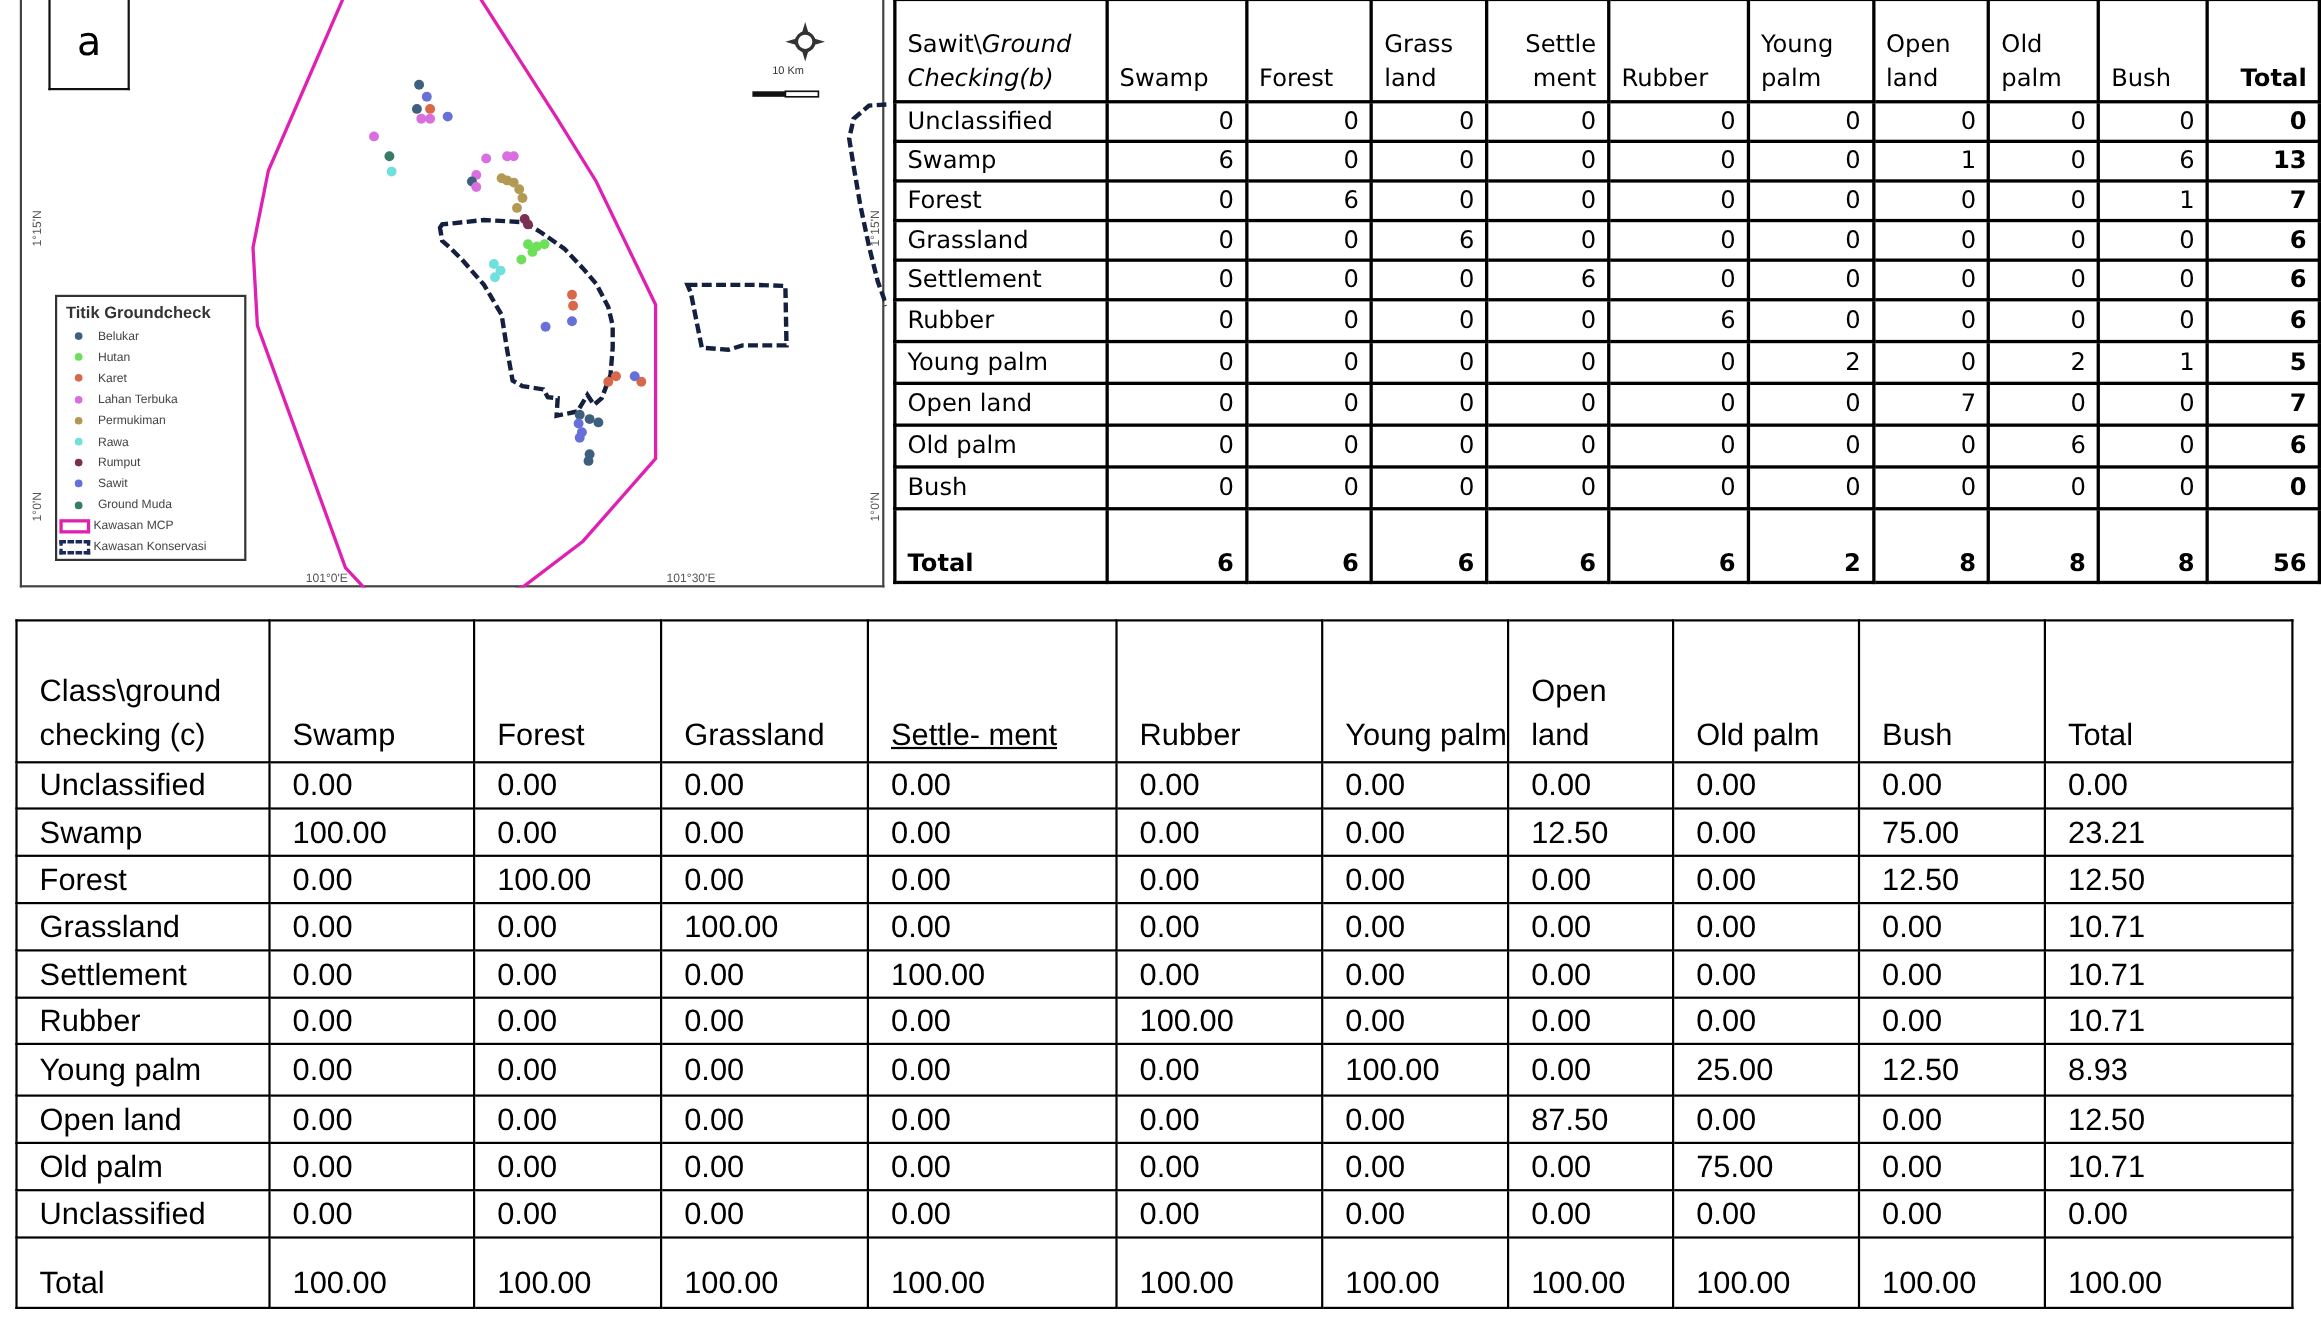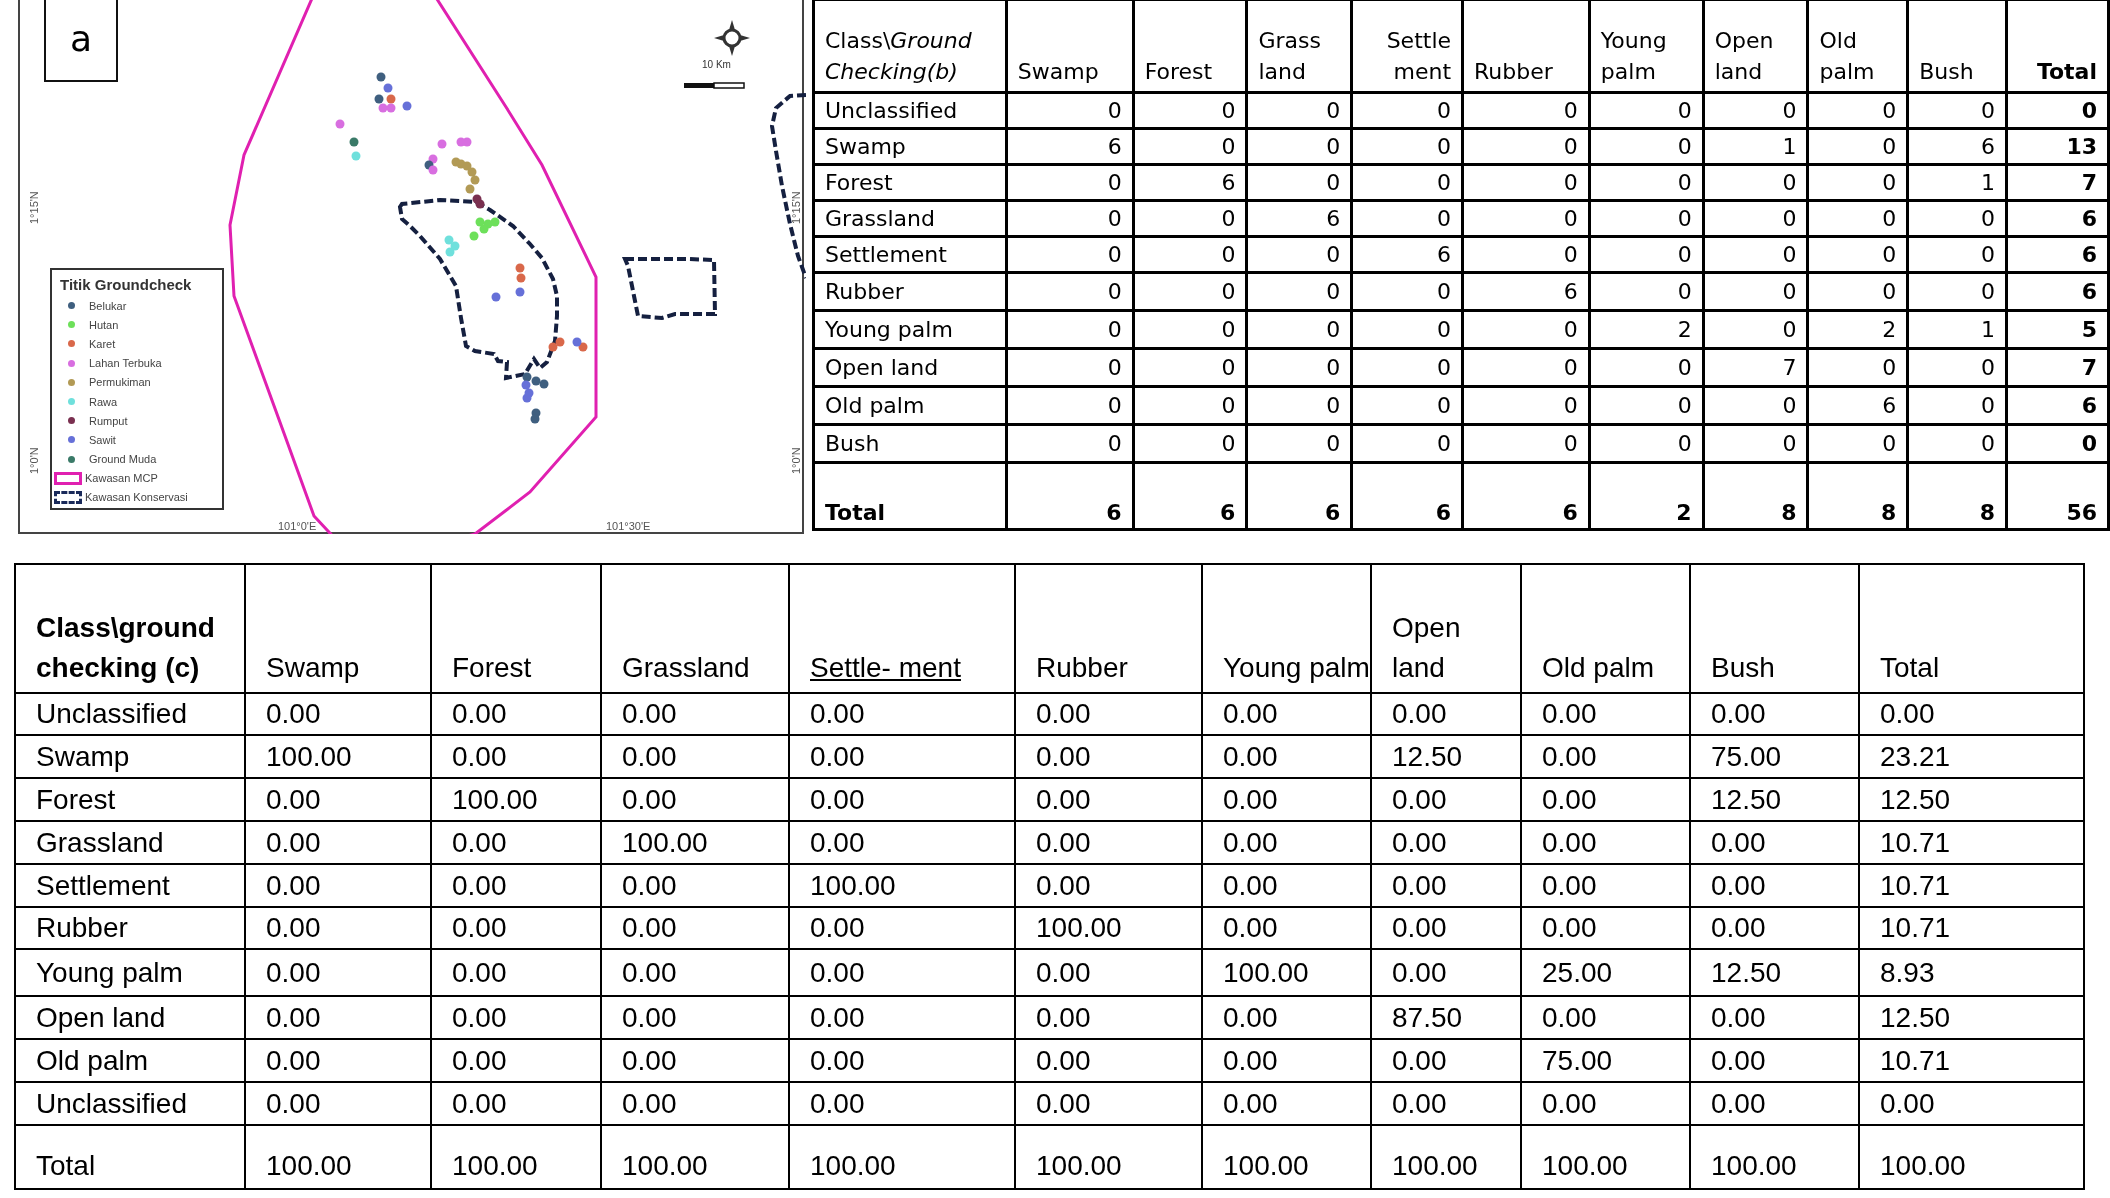--- a/index.html
+++ b/index.html
@@ -179,21 +179,21 @@
           <span>Kawasan Konservasi</span>
         </div>
       </div>
   </div>
 </div>
 
 <table class="tbl-b">
   <thead>
     <tr style="height:93px;" id="tb-head">
       <th style="width:193px;">
-        <span>Class\</span><span class="italic">Ground Checking(b)</span>
+        <span>Sawit\</span><span class="italic">Ground Checking(b)</span>
       </th>
     <th style="width: 127px; white-space: normal;">Swamp</th>
         <th style="width: 114px; white-space: normal;">Forest</th>
         <th style="width: 105px; white-space: normal;">Grass land</th>
         <th style="width: 111px; white-space: normal; text-align: right;">Settle ment</th>
         <th style="width: 127px; white-space: normal;">Rubber</th>
         <th style="width: 114px; white-space: normal;">Young palm</th>
         <th style="width: 105px; white-space: normal;">Open land</th>
         <th style="width: 100px; white-space: normal;">Old palm</th>
         <th style="width: 99px; white-space: normal;">Bush</th>
@@ -343,21 +343,21 @@
         <td>8</td>
         <td>8</td>
         <td>56</td>
       </tr>
     </tbody>
 </table>
 
 <table class="tbl-c">
   <thead>
     <tr style="height:129px;" id="tc-head">
-      <th style="width:230px;font-weight:bold;">Class\ground checking (c)</th>
+      <th style="width:230px;">Class\ground checking (c)</th>
     <th style="width: 186px;">Swamp</th>
         <th style="width: 170px;">Forest</th>
         <th style="width: 188px;">Grassland</th>
         <th style="width: 226px; text-decoration: underline;">Settle- ment</th>
         <th style="width: 187px;">Rubber</th>
         <th style="width: 169px;">Young palm</th>
         <th style="width: 150px;">Open land</th>
         <th style="width: 169px;">Old palm</th>
         <th style="width: 169px;">Bush</th>
         <th style="width: 225px;">Total</th>

